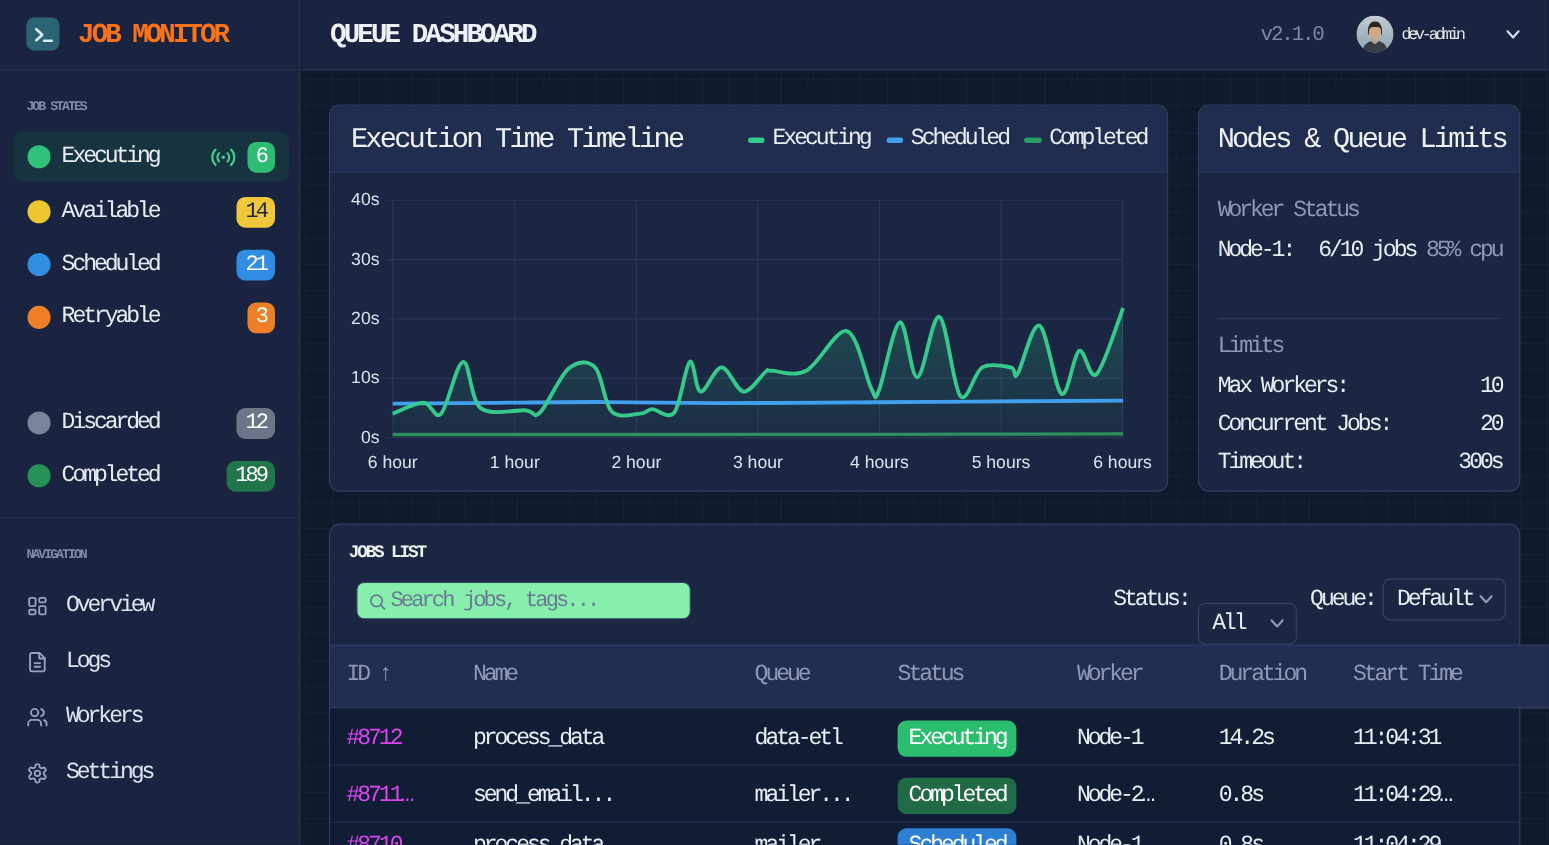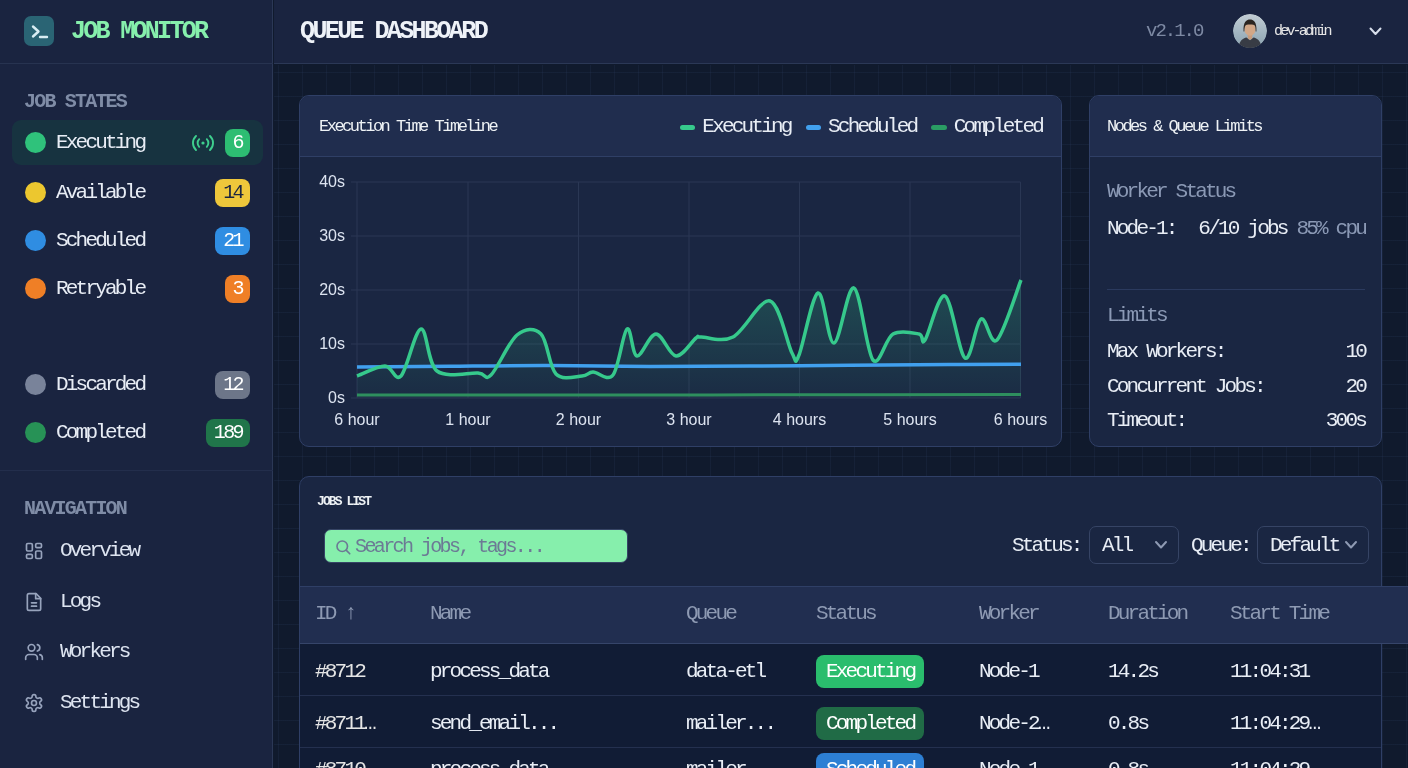--- a/index.html
+++ b/index.html
@@ -2,71 +2,71 @@
 <html><head>
 <meta charset="utf-8">
 <style>
 *{margin:0;padding:0;box-sizing:border-box;}
 html,body{width:1408px;height:768px;overflow:hidden;background:#101a2d;font-family:"Liberation Mono",monospace;}
 #app{position:relative;width:1408px;height:768px;}
 
 #sidebar{position:absolute;left:0;top:0;width:273px;height:768px;background:#1a2440;border-right:1px solid #2b3856;}
 #sblogo{position:absolute;left:0;top:0;width:273px;height:64px;border-bottom:1px solid #273350;}
 #logobox{position:absolute;left:24px;top:16px;width:30px;height:30px;border-radius:7px;background:#2a6474;}
-#logotext{position:absolute;left:71px;top:21px;font-size:25px;font-weight:bold;letter-spacing:-2.7px;color:#86efac;line-height:22px;}
-.sechead{position:absolute;left:24px;color:#7f8ca6;font-size:20px;letter-spacing:-1.8px;font-weight:bold;}
+#logotext{position:absolute;left:71px;top:21px;font-size:25px;font-weight:bold;letter-spacing:-2.7px;color:#f97316;line-height:22px;}
+.sechead{position:absolute;left:24px;color:#7f8ca6;font-size:12px;letter-spacing:-1.8px;font-weight:bold;}
 .stitem{position:absolute;left:12px;width:251px;height:45px;border-radius:9px;}
 .stitem .dot{position:absolute;left:12.5px;top:12px;width:21px;height:21px;border-radius:50%;}
 .stitem .lbl{position:absolute;left:44px;top:9px;font-size:21px;letter-spacing:-2.8px;color:#e8edf5;line-height:27px;}
 .stitem .bdg{position:absolute;right:13px;top:8.5px;height:28px;border-radius:8px;font-size:20px;letter-spacing:-2.6px;line-height:28px;padding:0 8px;color:#fff;text-align:center;}
 .navitem{position:absolute;left:24px;height:28px;}
 .navitem svg{position:absolute;left:0;top:4px;}
 .navitem .nlbl{position:absolute;left:36px;top:0;font-size:21px;letter-spacing:-2.8px;color:#dde4f0;line-height:28px;white-space:nowrap;}
 
 #topbar{position:absolute;left:274px;top:0;width:1134px;height:64px;background:#1a2440;border-bottom:1px solid #2b3856;}
 #tbtitle{position:absolute;left:300px;top:20px;font-size:25px;font-weight:bold;letter-spacing:-2.6px;color:#eef2f8;line-height:23px;}
 #ver{position:absolute;left:1146px;top:21px;font-size:19px;letter-spacing:-2px;color:#7d89a3;line-height:20px;}
 #avatar{position:absolute;left:1233px;top:14px;width:34px;height:34px;border-radius:50%;overflow:hidden;}
 #uname{position:absolute;left:1274px;top:21px;font-size:15px;letter-spacing:-2.8px;color:#e5e5e5;line-height:21px;}
 #uchev{position:absolute;left:1368px;top:26px;}
 
 #main{position:absolute;left:274px;top:65px;width:1134px;height:703px;
 background-image:linear-gradient(rgba(70,94,140,0.11) 1px,transparent 1px),linear-gradient(90deg,rgba(70,94,140,0.11) 1px,transparent 1px);
 background-size:24px 24px;background-position:4px 7px;}
 .card{position:absolute;background:#1a2642;border:1px solid #2f3f66;border-radius:10px;}
 .cardhead{position:absolute;left:0;top:0;right:0;height:61px;background:#202d4e;border-bottom:1px solid #2f3f66;border-radius:9px 9px 0 0;}
-.ctitle{position:absolute;font-size:17px;letter-spacing:-2.5px;color:#eef2f5;line-height:24px;top:19px;}
+.ctitle{position:absolute;font-size:26px;letter-spacing:-2.5px;color:#eef2f5;line-height:24px;top:19px;}
 
 #chartcard{left:25px;top:30px;width:763px;height:352px;}
 #nodecard{left:815px;top:30px;width:293px;height:352px;}
 #jobscard{left:25px;top:411px;width:1083px;height:380px;}
 .legend{position:absolute;right:19px;top:21px;display:flex;align-items:center;}
 .legend .dash{width:15.5px;height:5px;border-radius:2.5px;margin-right:7px;}
 .legend .ltxt{font-size:21px;letter-spacing:-2.8px;color:#e8edf5;margin-right:15px;line-height:20px;}
 .legend .ltxt:last-child{margin-right:0;}
 
 .nrow{position:absolute;left:17px;right:16px;height:24px;font-size:21px;letter-spacing:-2.8px;line-height:24px;color:#e8edf5;}
 .nrow .r{position:absolute;right:0;top:0;white-space:pre;}
 .gray{color:#8b99b5;}
 .ndiv{position:absolute;left:17px;right:16px;height:1px;background:#2b3a5e;}
 
-#jltitle{position:absolute;left:17px;top:13px;font-size:13px;font-weight:bold;letter-spacing:-1.9px;color:#eef2f5;line-height:24px;}
+#jltitle{position:absolute;left:17px;top:13px;font-size:16px;font-weight:bold;letter-spacing:-1.9px;color:#eef2f5;line-height:24px;}
 #searchbox{position:absolute;left:24px;top:52px;width:304px;height:34px;border:1px solid #364465;border-radius:7px;background:#86efac;}
 #searchbox .ph{position:absolute;left:30px;top:5px;font-size:20px;letter-spacing:-2.6px;color:#6c7a95;line-height:24px;}
 #searchbox svg{position:absolute;left:9px;top:8px;}
 .flabel{position:absolute;top:57px;font-size:21px;letter-spacing:-2.8px;color:#e8edf5;line-height:24px;}
 .fsel{position:absolute;top:49px;height:38px;border:1px solid #364465;border-radius:7px;background:#1a2642;}
 .fsel .st{position:absolute;left:12px;top:7px;font-size:21px;letter-spacing:-2.8px;color:#e8edf5;line-height:24px;}
 .fsel svg{position:absolute;right:10px;top:13px;}
 #thead{position:absolute;left:0;top:109px;width:1150px;height:58px;background:#212e50;border-top:1px solid #2f3f66;border-bottom:1px solid #36456a;}
 .hcell{position:absolute;top:15px;font-size:21px;letter-spacing:-2.8px;color:#8e9ab3;line-height:24px;}
 #tbody{position:absolute;left:0;top:167px;width:1081px;height:213px;background:#111c35;}
 .trow{position:absolute;left:0;width:1081px;height:52px;border-bottom:1px solid #24304f;}
 .tcell{position:absolute;top:16px;font-size:21px;letter-spacing:-2.8px;color:#e9eef6;line-height:24px;white-space:nowrap;}
-.tid{color:#e5e5e5;}
+.tid{color:#d946ef;}
 .badge{position:absolute;top:11px;height:33px;border-radius:8px;font-size:21px;letter-spacing:-2.8px;line-height:33px;padding:0 10px;color:#fff;}
 .c1{left:15px;} .c2{left:130px;} .c3{left:386px;} .c4{left:516px;} .c5{left:679px;} .c6{left:808px;} .c7{left:930px;}
 </style>
 </head>
 <body>
 <div id="app">
 <div id="main">
   <div class="card" id="chartcard">
     <div class="cardhead"></div>
     <div class="ctitle" style="left:19px;">Execution Time Timeline</div>
@@ -133,21 +133,21 @@
   <div class="card" id="jobscard">
     <div id="jltitle">JOBS LIST</div>
     <div id="searchbox">
       <svg width="18" height="18" viewBox="0 0 24 24" fill="none" stroke="#6c7a95" stroke-width="2.2" stroke-linecap="round">
             <circle cx="11" cy="11" r="7"></circle>
             <line x1="16.5" y1="16.5" x2="21" y2="21"></line>
           </svg>
       <div class="ph">Search jobs, tags...</div>
     </div>
     <div class="flabel" style="left:712px;">Status:</div>
-    <div class="fsel" style="left:789px;width:90px;">
+    <div class="fsel" style="left:789px;width:90px;margin-top:22px;">
       <div class="st">All</div>
       <svg width="14" height="10" viewBox="0 0 14 10">
             <path d="M2 2 L7 7.5 L12 2" fill="none" stroke="#8e9ab3" stroke-width="2" stroke-linecap="round" stroke-linejoin="round"></path>
           </svg>
     </div>
     <div class="flabel" style="left:891px;">Queue:</div>
     <div class="fsel" style="left:957px;width:112px;">
       <div class="st">Default</div>
       <svg width="14" height="10" viewBox="0 0 14 10">
             <path d="M2 2 L7 7.5 L12 2" fill="none" stroke="#8e9ab3" stroke-width="2" stroke-linecap="round" stroke-linejoin="round"></path>

